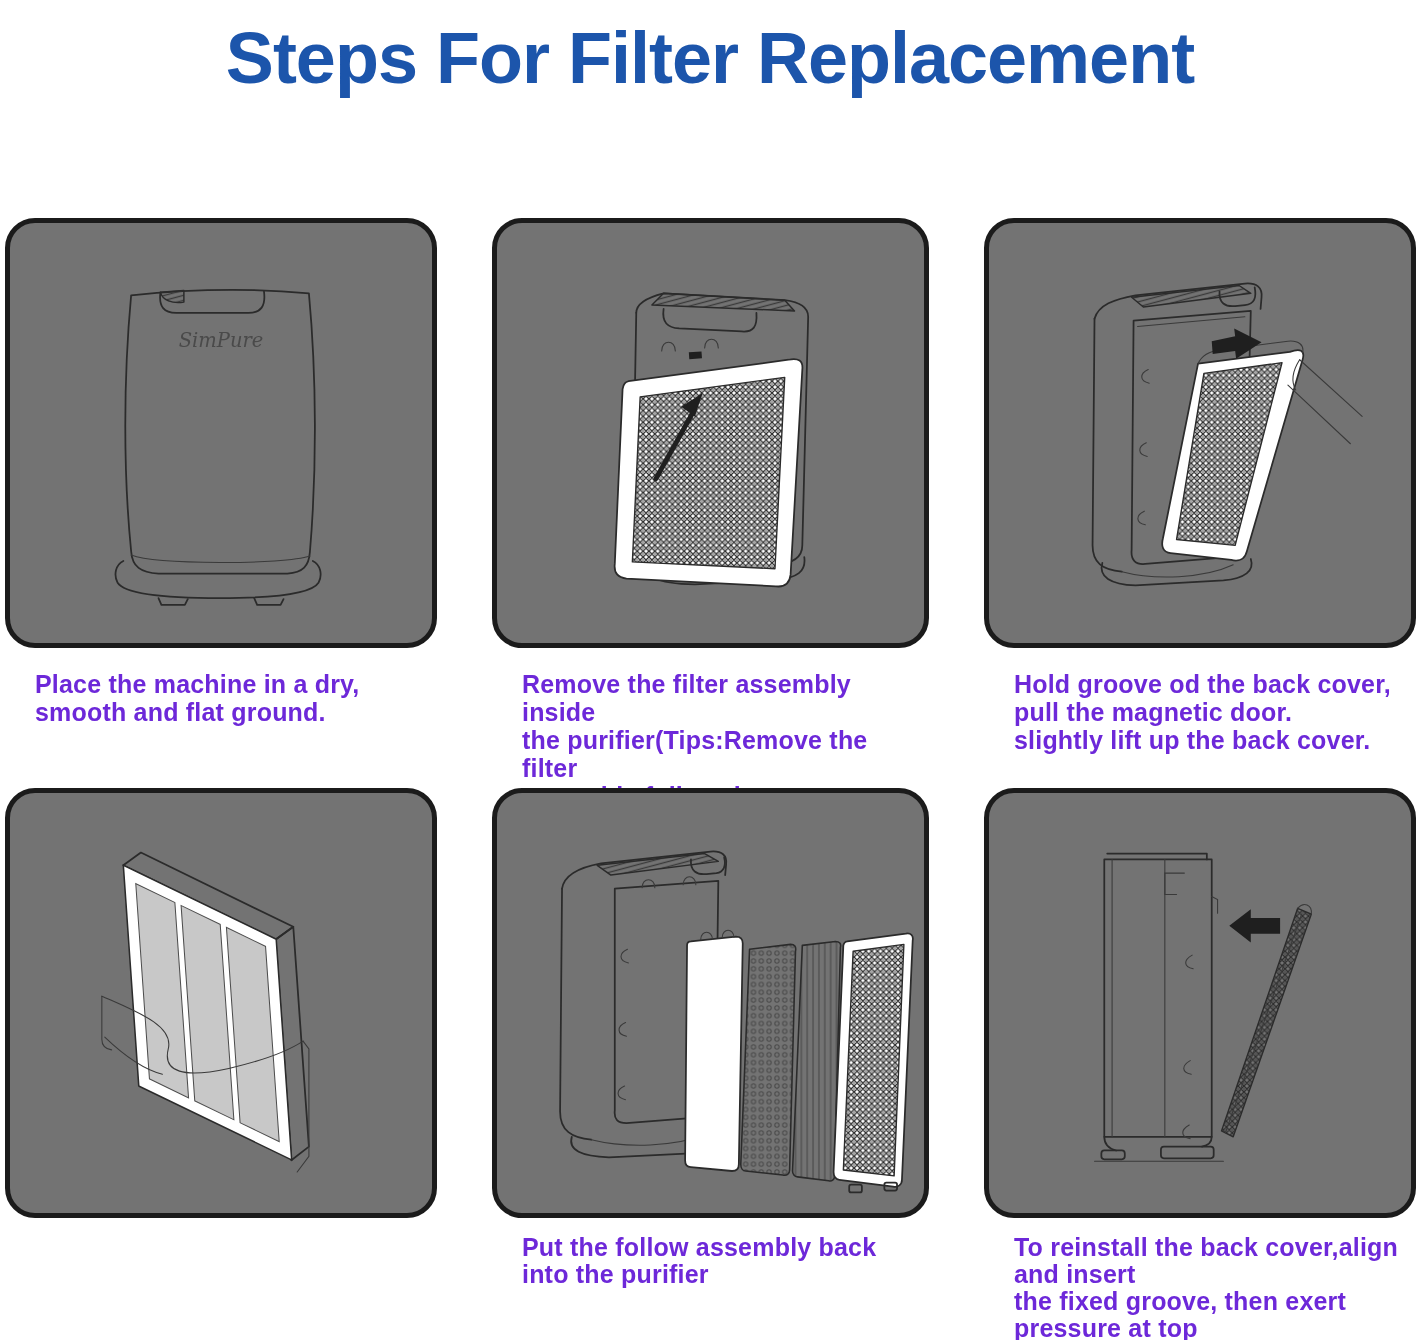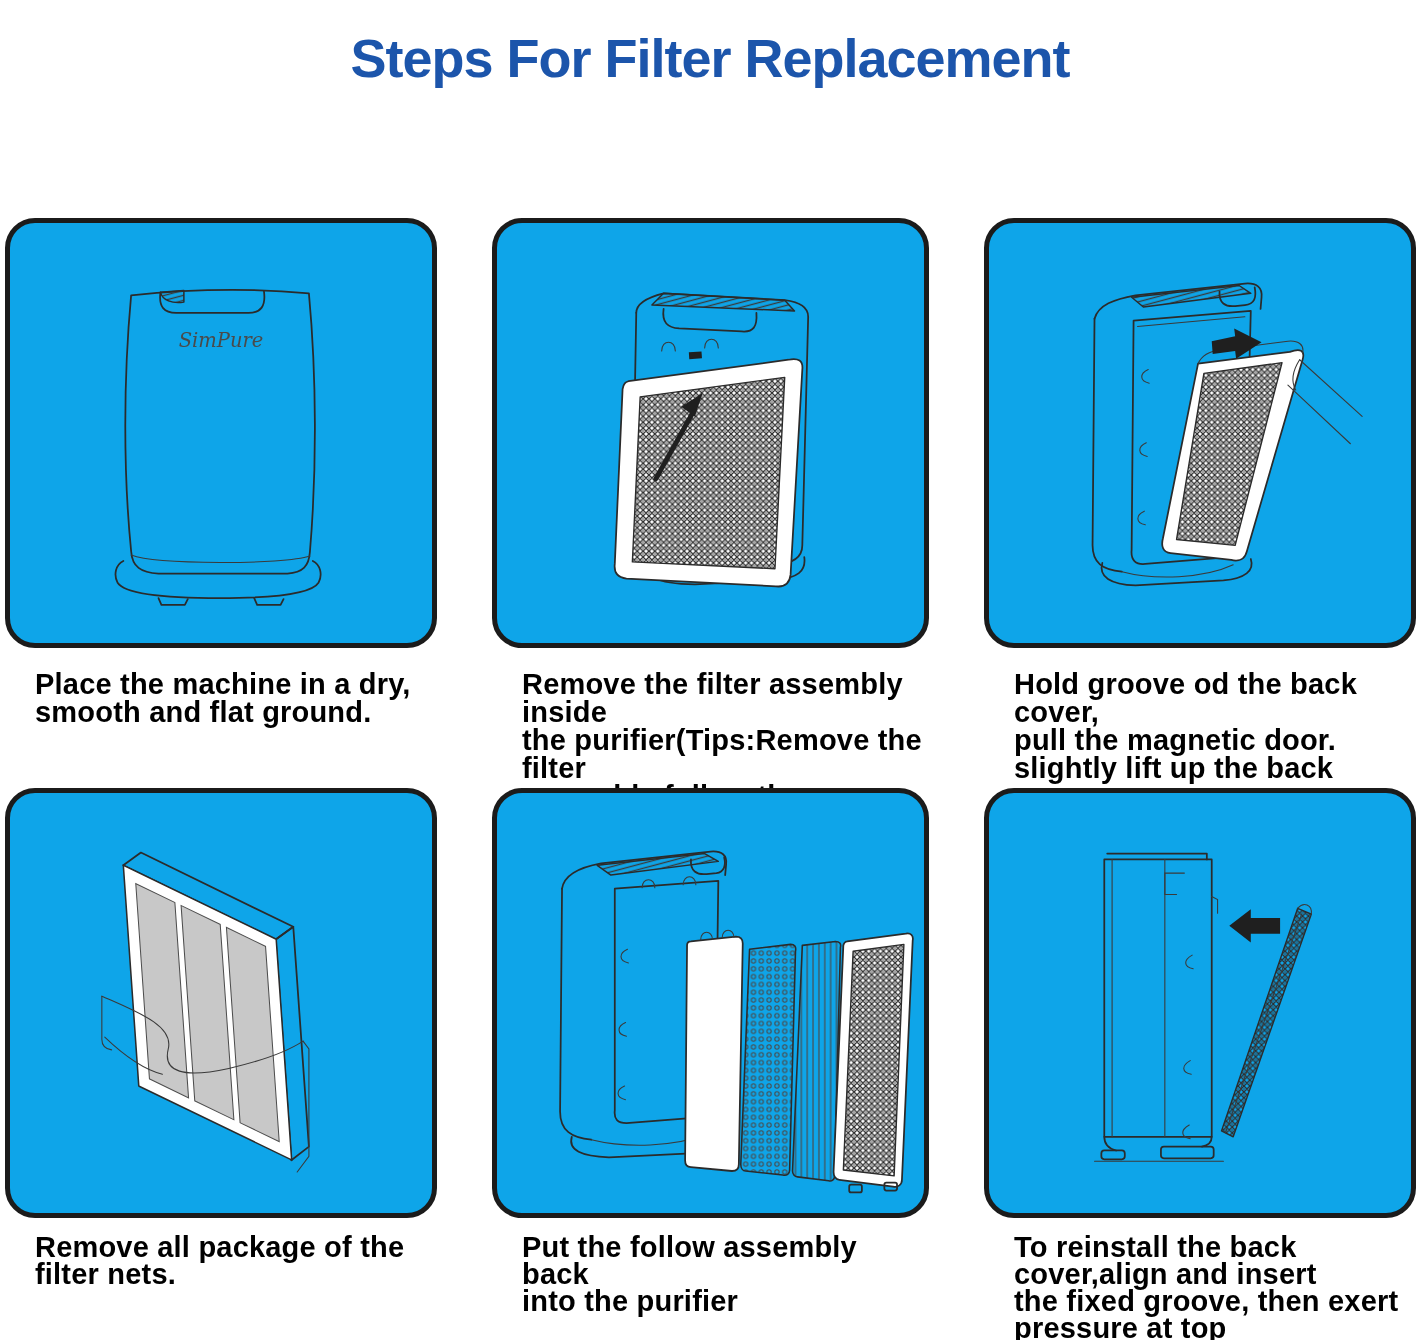--- a/index.html
+++ b/index.html
@@ -2,39 +2,39 @@
 <html><head>
 <meta charset="utf-8">
 <style>
   html,body{margin:0;padding:0;}
   body{
     width:1420px;height:1340px;overflow:hidden;background:#ffffff;
     font-family:"Liberation Sans",sans-serif;
   }
   .title{
     margin:0;padding-top:12px;height:96px;
-    text-align:center;font-weight:bold;font-size:54px;line-height:92px;
+    text-align:center;font-weight:bold;font-size:72px;line-height:92px;
     letter-spacing:-1px;color:#1c55ab;
   }
   .grid{
     margin:110px 5px 0 5px;
     display:grid;
     grid-template-columns:432px 437px 432px;
     grid-template-rows:570px auto;
     column-gap:55px;
   }
   .cell{display:flex;flex-direction:column;}
   .panel{
     box-sizing:border-box;height:430px;
-    border:5px solid #1b1b1b;border-radius:30px;background:#0ea5e9;
+    border:5px solid #1b1b1b;border-radius:30px;background:#737373;
   }
   .panel svg{width:100%;height:100%;display:block;}
   .caption{
     margin:22px 0 0 30px;
-    font-size:29px;line-height:28px;font-weight:bold;color:#000000;
+    font-size:25px;line-height:28px;font-weight:bold;color:#6d28d9;
     white-space:pre-line;letter-spacing:0.2px;
   }
   .row2 .caption{margin-top:16px;line-height:27px;}
   
   .ln{fill:none;stroke:#2b2b2b;stroke-width:1.8;stroke-linecap:round;stroke-linejoin:round;}
   .thin{fill:none;stroke:#3a3a3a;stroke-width:1.1;stroke-linecap:round;}
   .mesh{fill:url(#meshDense);stroke:#2b2b2b;stroke-width:1.4;stroke-linejoin:round;}
   .grille{fill:url(#grille);stroke:#2b2b2b;stroke-width:1.5;stroke-linejoin:round;}
   .dots{fill:url(#dots);stroke:#2b2b2b;stroke-width:1.6;stroke-linejoin:round;}
   .stripes{fill:url(#stripesV);stroke:#2b2b2b;stroke-width:1.6;stroke-linejoin:round;}
@@ -163,22 +163,20 @@
           </g>
         </g>
         <g>
           <path class="thin" d="M94,208 C130,224 168,238 162,262 C156,286 178,292 224,282 C254,275 282,266 300,254"></path>
           <path class="thin" d="M94,208 L94,252 C94,258 98,262 104,263"></path>
           <path class="thin" d="M97,250 C120,272 140,284 156,288"></path>
           <path class="thin" d="M300,254 L306,262 L306,372 L294,388"></path>
         </g>
       </svg>
     </div>
-    <div class="caption">Remove all package of the
-filter nets.</div>
   </div>
 
   <div class="cell row2">
     <div class="panel">
       <svg viewBox="0 0 432 430">
         <g>
           <path class="ln" d="M64,98 L62,326 C62,346 74,353 94,355"></path>
           <path class="ln" d="M64,98 C66,84 82,76 104,72 L216,60 C228,59 233,64 232,73 L231,84"></path>
           <polygon class="grille" points="100,74 210,62 224,70 114,84"></polygon>
           <path class="ln" d="M196,68 C195,80 202,84 212,83 L222,82 C230,81 232,74 230,66"></path>

